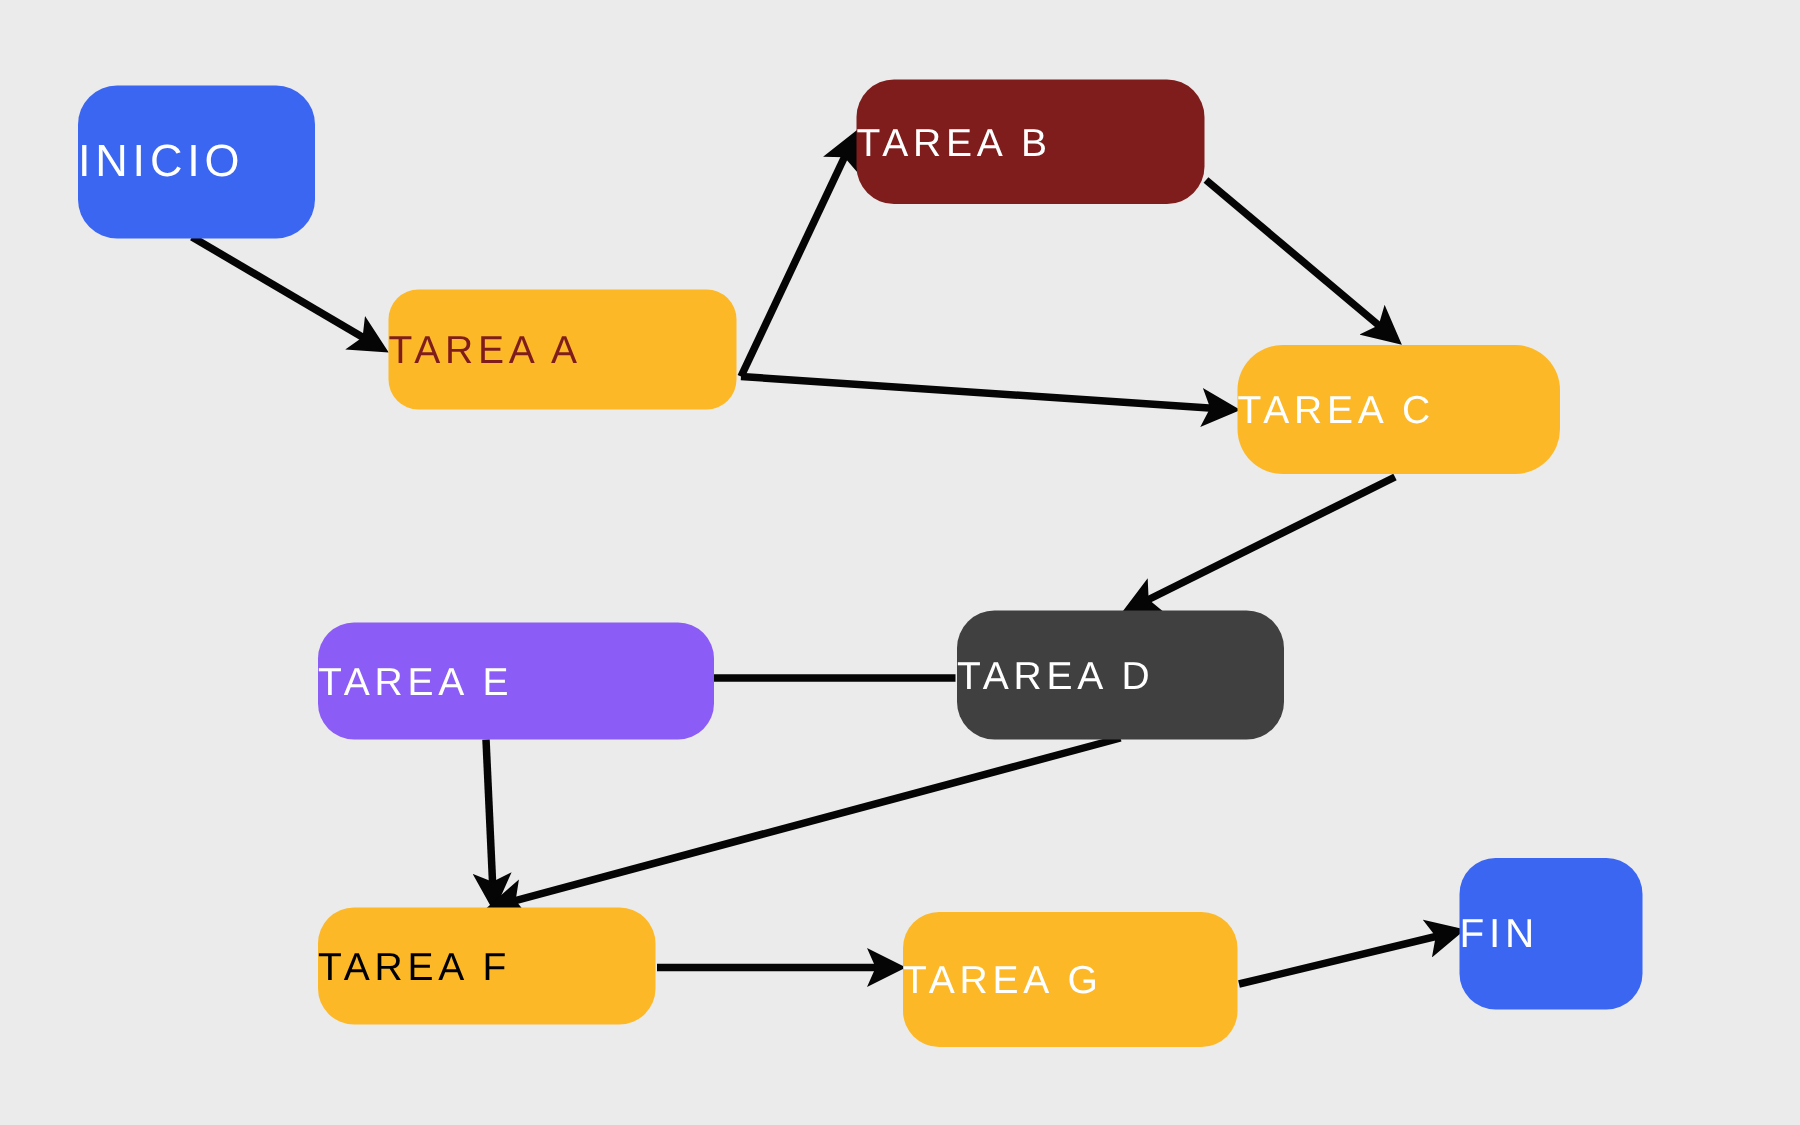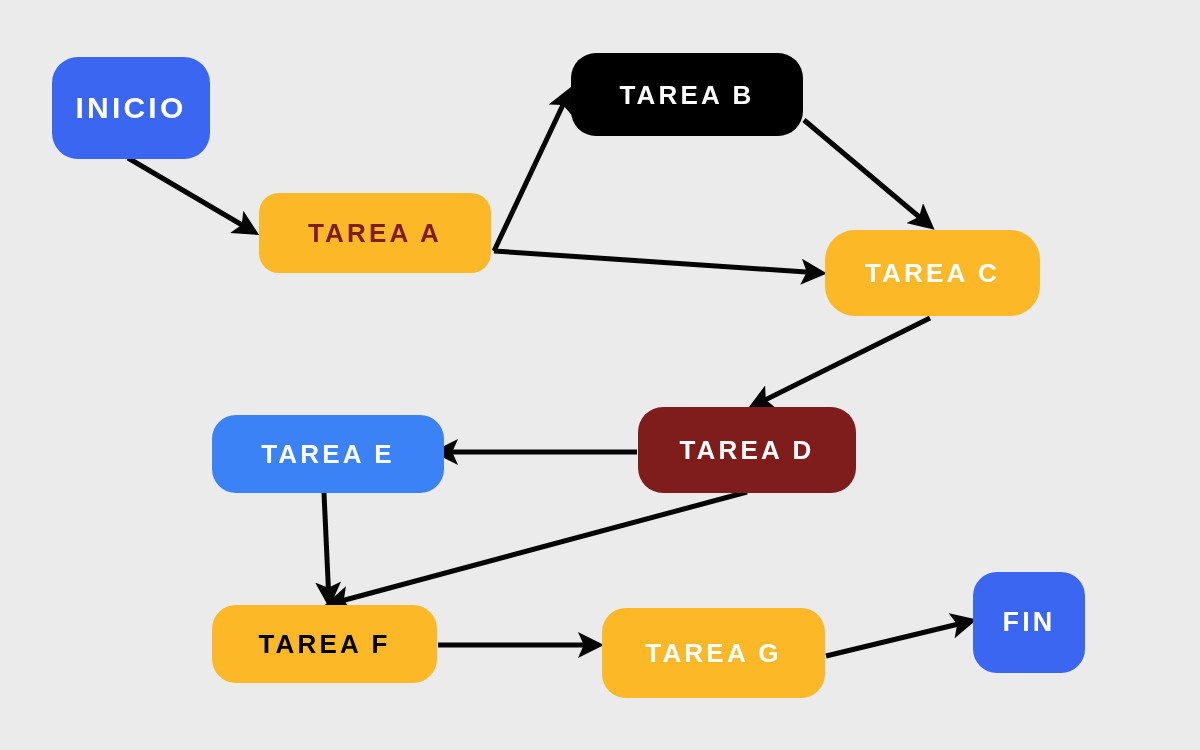--- a/index.html
+++ b/index.html
@@ -24,26 +24,25 @@
     left: 0;
     top: 0;
     width: 1200px;
     height: 750px;
     pointer-events: none;
   }
   .node {
     position: absolute;
     display: flex;
     align-items: center;
-    justify-content: center;
     box-sizing: border-box;
     border-radius: 22px;
     color: #ffffff;
     letter-spacing: 3.2px;
-    font-weight: bold;
+    font-weight: normal;
     white-space: nowrap;
     user-select: none;
   }
   .node-label {
     display: block;
     line-height: 1;
   }
 </style>
 </head>
 <body>
@@ -70,36 +69,36 @@
       </g>
   </svg>
 
   <div id="nodes-group">
       <div class="node" style="left: 52px; top: 57px; width: 158px; height: 102px; background: rgb(58, 102, 242); border-radius: 26px; font-size: 30px; color: rgb(255, 255, 255);">
         <span class="node-label">INICIO</span>
       </div>
       <div class="node" style="left: 259px; top: 193px; width: 232px; height: 80px; background: rgb(252, 184, 39); border-radius: 20px; font-size: 26px; color: #7f1d1d;">
         <span class="node-label">TAREA A</span>
       </div>
-      <div class="node" style="left: 571px; top: 53px; width: 232px; height: 83px; background: #000000; border-radius: 25px; font-size: 26px; color: rgb(255, 255, 255);">
+      <div class="node" style="left: 571px; top: 53px; width: 232px; height: 83px; background: #7f1d1d; border-radius: 25px; font-size: 26px; color: rgb(255, 255, 255);">
         <span class="node-label">TAREA B</span>
       </div>
       <div class="node" style="left: 825px; top: 230px; width: 215px; height: 86px; background: rgb(252, 184, 39); border-radius: 30px; font-size: 26px; color: rgb(255, 255, 255);">
         <span class="node-label">TAREA C</span>
       </div>
-      <div class="node" style="left: 638px; top: 407px; width: 218px; height: 86px; background: #7f1d1d; border-radius: 25px; font-size: 26px; color: rgb(255, 255, 255);">
+      <div class="node" style="left: 638px; top: 407px; width: 218px; height: 86px; background: #404040; border-radius: 25px; font-size: 26px; color: rgb(255, 255, 255);">
         <span class="node-label">TAREA D</span>
       </div>
-      <div class="node" style="left: 212px; top: 415px; width: 232px; height: 78px; background: #3b82f6; border-radius: 24px; font-size: 26px; color: rgb(255, 255, 255);">
+      <div class="node" style="left: 212px; top: 415px; width: 264px; height: 78px; background: #8b5cf6; border-radius: 24px; font-size: 26px; color: rgb(255, 255, 255);">
         <span class="node-label">TAREA E</span>
       </div>
       <div class="node" style="left: 212px; top: 605px; width: 225px; height: 78px; background: rgb(252, 184, 39); border-radius: 24px; font-size: 26px; color: #000000;">
         <span class="node-label">TAREA F</span>
       </div>
       <div class="node" style="left: 602px; top: 608px; width: 223px; height: 90px; background: rgb(252, 184, 39); border-radius: 24px; font-size: 26px; color: rgb(255, 255, 255);">
         <span class="node-label">TAREA G</span>
       </div>
-      <div class="node" style="left: 973px; top: 572px; width: 112px; height: 101px; background: rgb(58, 102, 242); border-radius: 24px; font-size: 27px; color: rgb(255, 255, 255);">
+      <div class="node" style="left: 973px; top: 572px; width: 122px; height: 101px; background: rgb(58, 102, 242); border-radius: 24px; font-size: 27px; color: rgb(255, 255, 255);">
         <span class="node-label">FIN</span>
       </div>
     </div>
 
 </div>
 
 </body></html>

